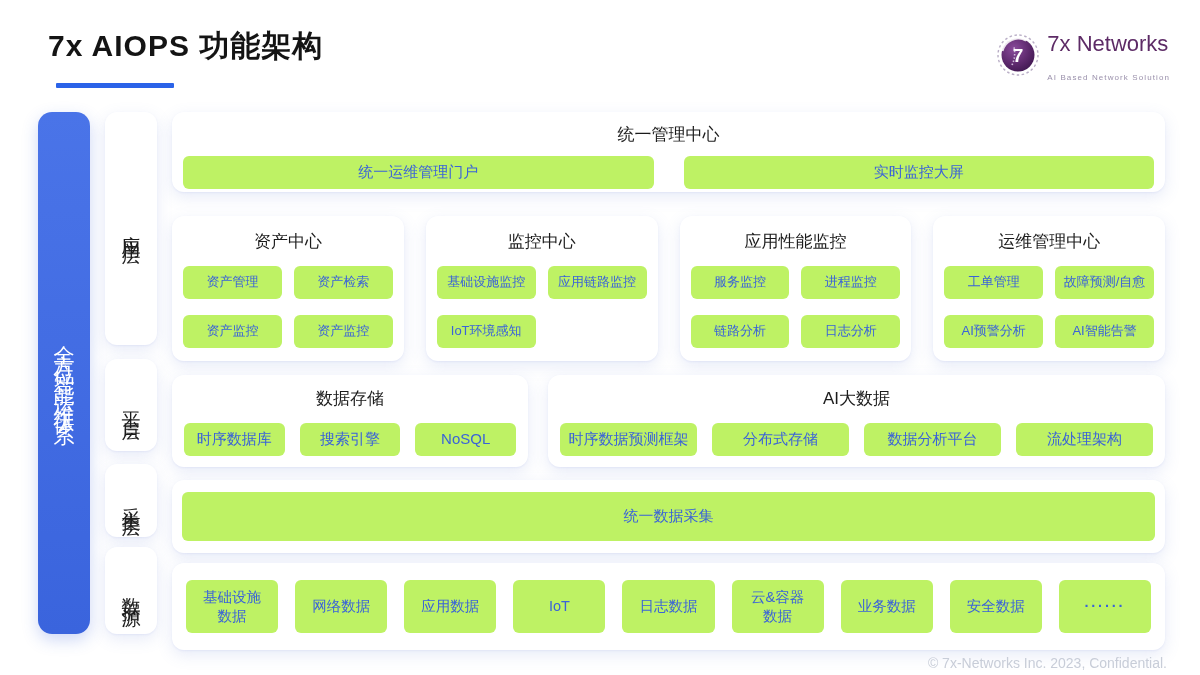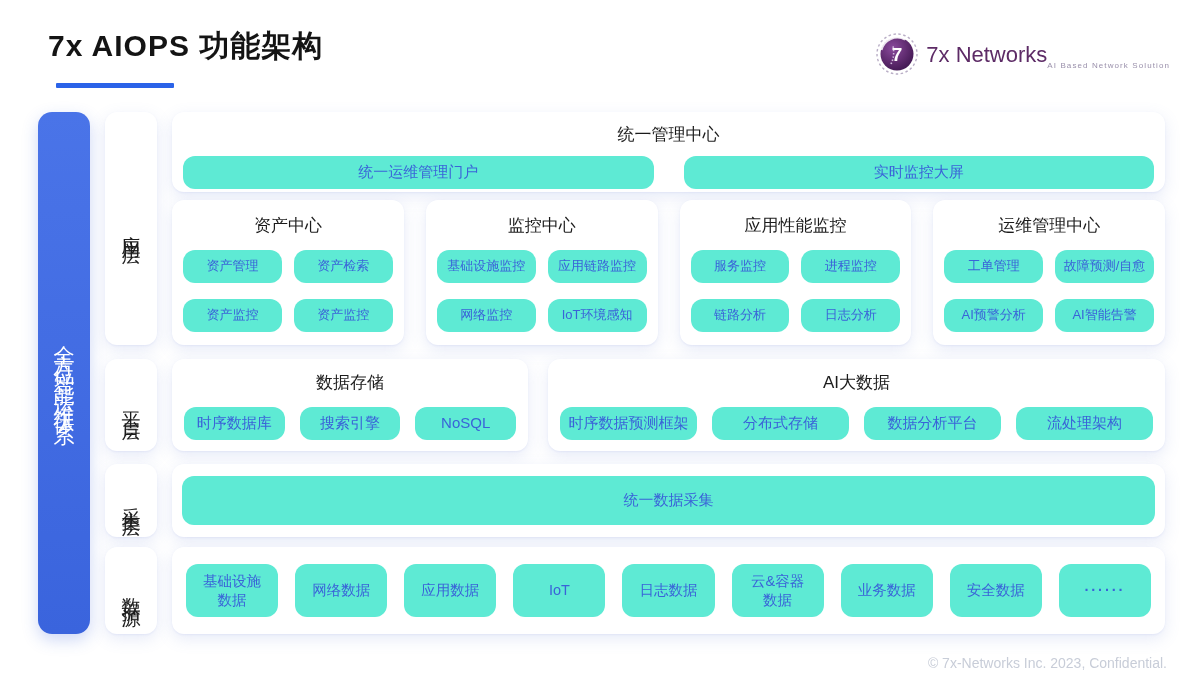--- a/index.html
+++ b/index.html
@@ -7,21 +7,21 @@
   .page {
     width:1200px; height:675px; position:relative; margin:0 auto;
     background:#ffffff; overflow:hidden;
     font-family:"Liberation Sans","DejaVu Sans",sans-serif;
   }
   
   .header { display:flex; justify-content:space-between; align-items:flex-start; padding:26px 30px 0 48px; height:100px; }
   .title { font-size:30px; font-weight:bold; color:#141414; letter-spacing:1px; }
   .title-underline { width:118px; height:5px; background:#2b63e8; border-radius:1px; margin:16px 0 0 8px; }
   .logo { display:flex; align-items:center; gap:7px; margin-top:6px; }
-  .logo-text { display:flex; }
+  .logo-text { display:flex; flex-direction:column; }
   .logo-name { font-size:22px; color:#5d2b66; line-height:1.05; }
   .logo-tagline { font-size:8px; color:#9a90ab; letter-spacing:1.1px; margin-top:18px; }
   
   .main { display:flex; gap:15px; padding:12px 35px 0 38px; }
   .banner {
     width:52px; height:522px; flex:0 0 52px; border-radius:14px;
     background:linear-gradient(180deg,#4a74e8 0%,#3a64dd 100%);
     display:flex; align-items:center; justify-content:center;
     box-shadow:0 6px 16px rgba(58,100,221,0.25);
   }
@@ -39,26 +39,26 @@
   .lc2 { height:92px;  margin-bottom:13px; }
   .lc3 { height:73px;  margin-bottom:10px; }
   .lc4 { height:87px; }
   .layer-label {
     writing-mode:vertical-rl; text-orientation:upright;
     font-size:19px; color:#1d1d1d; letter-spacing:6px; font-weight:500;
   }
   .content { flex:1; display:flex; flex-direction:column; }
   .card-title { text-align:center; font-size:17px; color:#1b1b1b; font-weight:400; }
   .chip {
-    background:#5eead4; color:#3a63d8; border-radius:12px; font-size:15px;
+    background:#bef264; color:#3a63d8; border-radius:6px; font-size:15px;
     display:flex; align-items:center; justify-content:center;
     text-align:center; white-space:pre-line; line-height:1.25;
   }
   
-  .row1 { height:80px; margin-bottom:8px; padding:9px 11px; }
+  .row1 { height:80px; margin-bottom:24px; padding:9px 11px; }
   .row1 .card-title { margin:2px 0 10px; }
   .row1-buttons { display:flex; gap:30px; }
   .row1-buttons .chip { flex:1; height:33px; }
   
   .row2 { height:145px; margin-bottom:14px; display:flex; gap:22px; }
   .group-card { flex:1; padding:8px 11px; }
   .group-card .card-title { margin:6px 0 13px; }
   .group-grid { display:grid; grid-template-columns:1fr 1fr; gap:16px 12px; }
   .group-grid .chip { height:33px; font-size:13px; }
   
@@ -152,21 +152,20 @@
             <div class="chip">资产检索</div>
             <div class="chip">资产监控</div>
             <div class="chip">资产监控</div>
           </div>
         </div>
         <div class="card group-card">
           <div class="card-title">监控中心</div>
           <div class="group-grid">
             <div class="chip">基础设施监控</div>
             <div class="chip">应用链路监控</div>
-            <div class="chip">网络监控</div>
             <div class="chip">IoT环境感知</div>
           </div>
         </div>
         <div class="card group-card">
           <div class="card-title">应用性能监控</div>
           <div class="group-grid">
             <div class="chip">服务监控</div>
             <div class="chip">进程监控</div>
             <div class="chip">链路分析</div>
             <div class="chip">日志分析</div>

